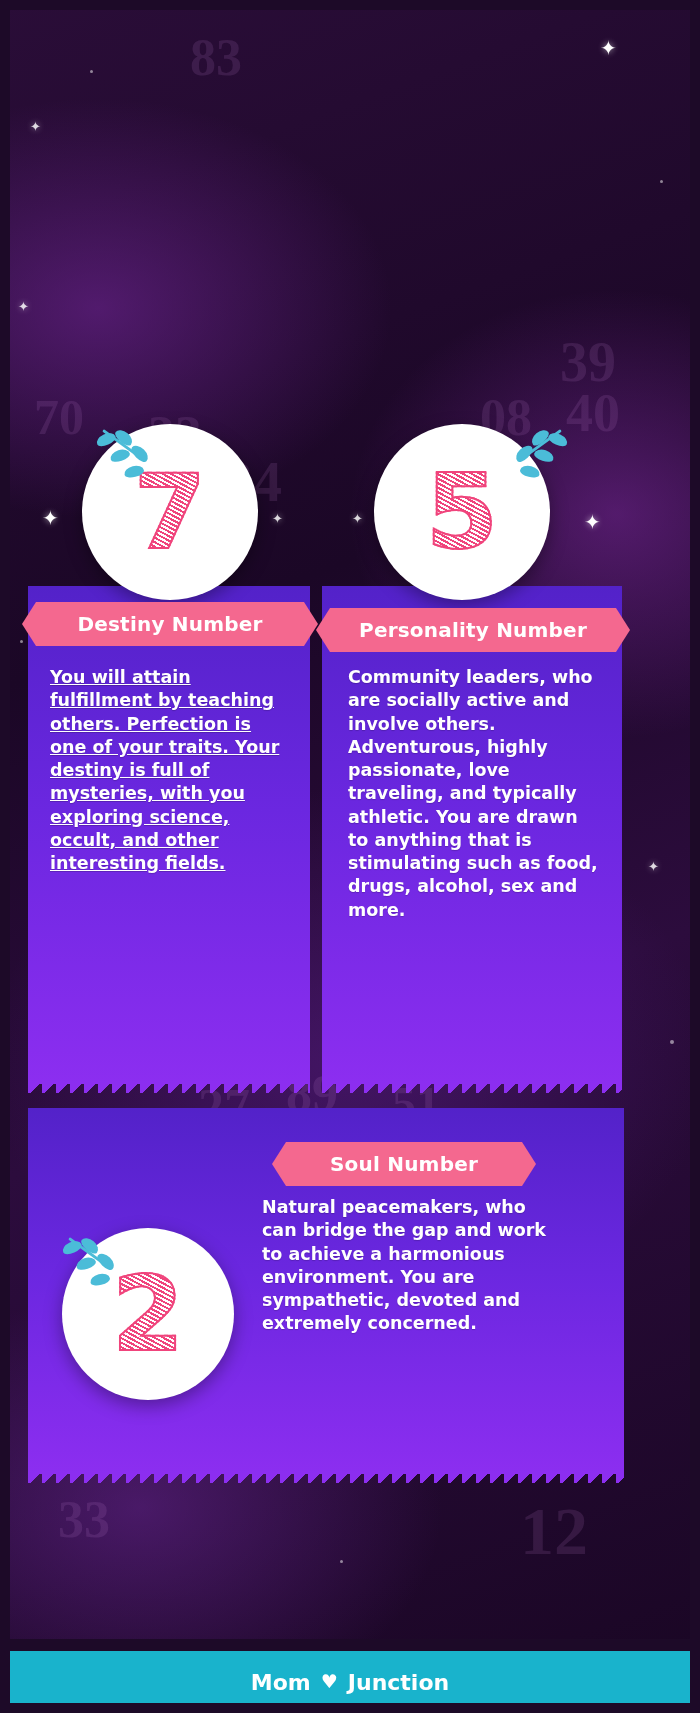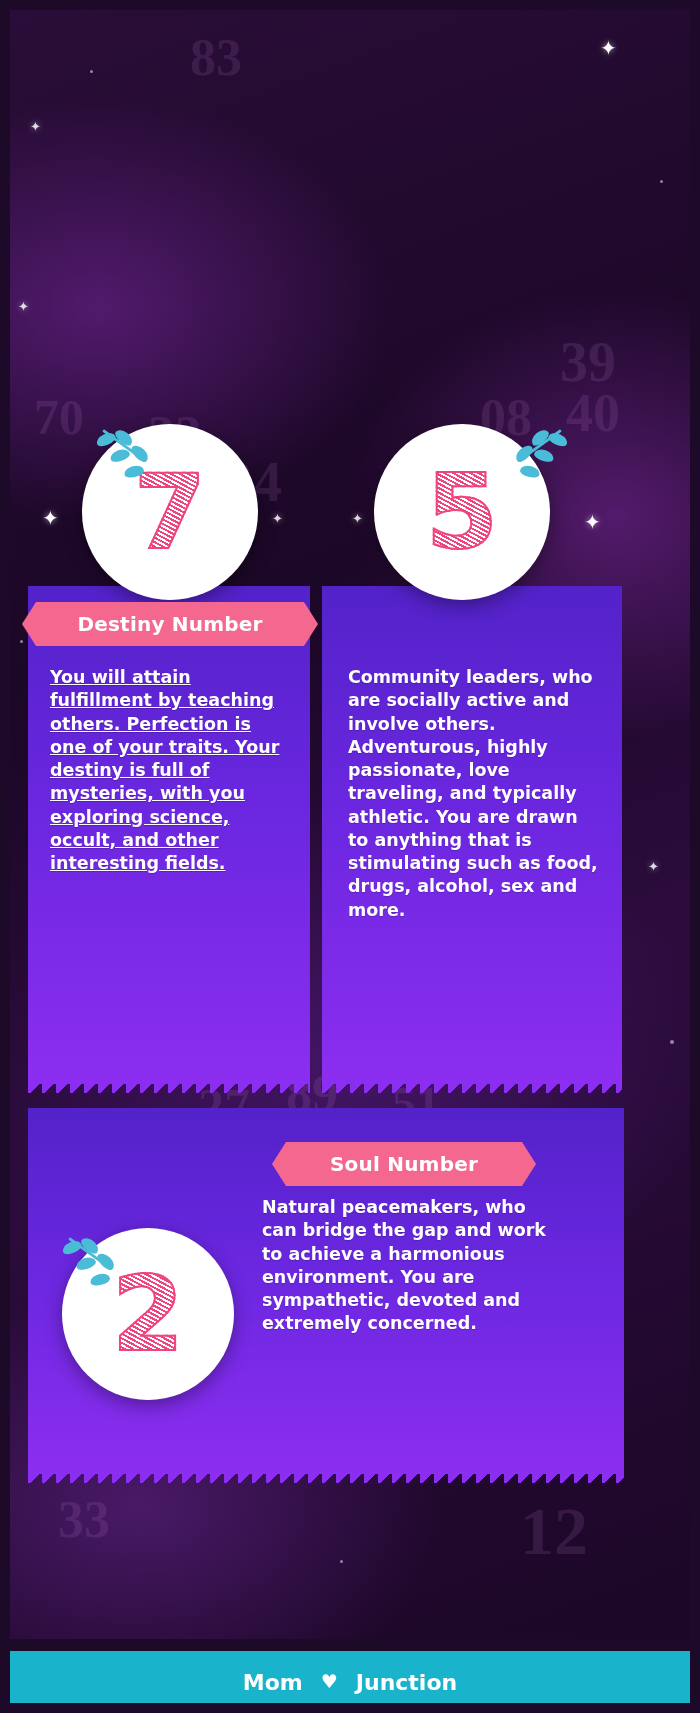--- a/index.html
+++ b/index.html
@@ -287,21 +287,21 @@
     justify-content: center;
     z-index: 30;
   }
   .footer .brand {
     color: #ffffff;
     font-size: 22px;
     font-weight: 700;
     font-family: "DejaVu Sans", sans-serif;
     display: flex;
     align-items: center;
-    gap: 18px;
+    gap: 10px;
   }
   .footer .heart {
     color: #ffffff;
     font-size: 19px;
     transform: translateY(-1px);
   }
   .footer-strip {
     position: absolute;
     left: 0; bottom: 62px;
     width: 700px; height: 12px;
@@ -374,20 +374,21 @@
   </div>
   <div class="laurel" style="left:498px; top:430px; width:70px; height:70px; transform: scaleX(-1);">
     <div class="stem" style="left:2px; top:14px; transform: rotate(36deg);"></div>
     <div class="leaf" style="left:0px; top:4px; transform: rotate(-24deg);"></div>
     <div class="leaf" style="left:14px; top:20px; transform: rotate(-18deg);"></div>
     <div class="leaf" style="left:28px; top:36px; transform: rotate(-14deg);"></div>
     <div class="leaf" style="left:18px; top:2px; transform: rotate(40deg);"></div>
     <div class="leaf" style="left:34px; top:18px; transform: rotate(44deg);"></div>
   </div>
 
+  <div class="ribbon" id="ribbon-personality">Personality Number</div>
   <div class="panel-text" id="text-personality">Community leaders, who are socially active and involve others. Adventurous, highly passionate, love traveling, and typically athletic. You are drawn to anything that is stimulating such as food, drugs, alcohol, sex and more.</div>
 
   <div class="panel" id="panel-soul">
     <div class="panel-zig" style="bottom:-9px;"></div>
   </div>
 
   <div class="circle" style="left:62px; top:1228px; width:172px; height:172px;">
     <span>2</span>
   </div>
   <div class="laurel" style="left:62px; top:1238px; width:70px; height:70px;">

